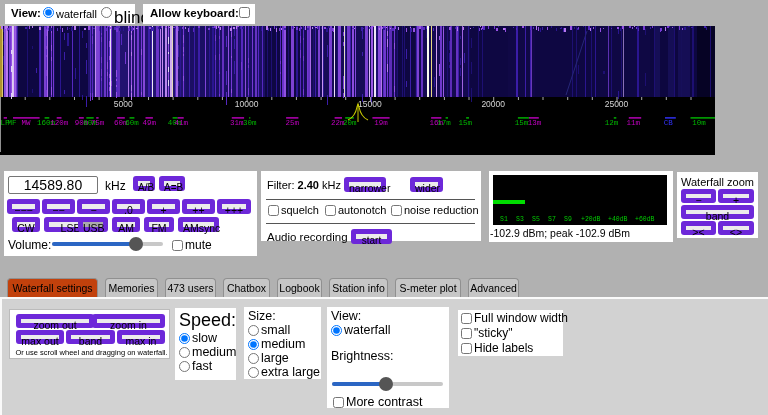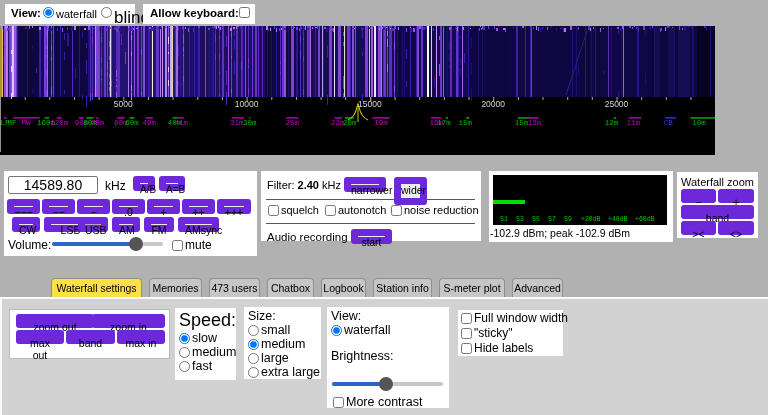--- a/index.html
+++ b/index.html
@@ -1,18 +1,18 @@
 <!DOCTYPE html>
 <html><head><meta charset="utf-8"><style>
 * { box-sizing: border-box; }
 html,body { margin:0; padding:0; width:768px; height:415px; background:#b1b1b1;
   font-family:"Liberation Sans",sans-serif; overflow:hidden; }
 .abs { position:absolute; }
 .wbox { position:absolute; background:#fff; }
-.btn { position:absolute; background:#ececec; border:7px solid #6d28d9; border-radius:3px;
+.btn { position:absolute; background:#ececec; border:5px solid #6d28d9; border-radius:3px;
   font-size:10.5px; color:#000; text-align:center; line-height:13px; }
 input[type=radio],input[type=checkbox] { margin:0 2px 0 0; vertical-align:-2px; width:11px; height:11px; }
 .rl { font-size:12.5px; white-space:nowrap; line-height:14px; }
 .tick { white-space:nowrap; }
 </style></head><body>
 
 <div class="wbox" style="left:5px;top:4px;width:130px;height:20px"></div>
 <b class="abs" style="left:11px;top:7px;font-size:11.5px">View:</b>
 <input class="abs" type="radio" checked="" style="left: 43px; top: 7px;">
 <span class="abs" style="left:56px;top:7.5px;font-size:11px">waterfall</span>
@@ -708,21 +708,21 @@
   <span class="abs" style="left:4px;top:67px;font-size:12px">Volume:</span>
   <div class="abs" style="left:48px;top:71px;width:111px;height:4px;background:#c8c8c8;border-radius:2px"></div>
   <div class="abs" style="left:48px;top:71px;width:84px;height:4px;background:#2b66c4;border-radius:2px"></div>
   <div class="abs" style="left:125px;top:66px;width:14px;height:14px;background:#555;border-radius:50%"></div>
   <label class="abs tick" style="left:168px;top:67px;font-size:12px"><input type="checkbox" style="">mute</label>
 </div>
 
 <div class="wbox" style="left:261px;top:171px;width:220px;height:70px">
   <span class="abs tick" style="left:6px;top:8px;font-size:11px">Filter: <b>2.40</b> kHz</span>
   <div class="btn" style="left:83px;top:6px;width:42px;height:15px">narrower</div>
-  <div class="btn" style="left:133px;top:6px;width:33px;height:28px">wider</div>
+  <div class="btn" style="left:149px;top:6px;width:33px;height:15px">wider</div>
   <div class="abs" style="left:5px;top:28px;width:209px;height:1px;background:#555"></div>
   <label class="abs tick" style="left:7px;top:33px;font-size:11px"><input type="checkbox" style="">squelch</label>
   <label class="abs tick" style="left:64px;top:33px;font-size:11px"><input type="checkbox" style="">autonotch</label>
   <label class="abs tick" style="left:130px;top:33px;font-size:11px"><input type="checkbox" style="">noise reduction</label>
   <div class="abs" style="left:5px;top:52px;width:209px;height:1px;background:#555"></div>
   <span class="abs tick" style="left:6px;top:60px;font-size:11.5px">Audio recording</span>
   <div class="btn" style="left:90px;top:58px;width:41px;height:15px;font-size:10px">start</div>
 </div>
 
 <div class="wbox" style="left:489px;top:171px;width:184px;height:71px">
@@ -753,29 +753,30 @@
   <div class="btn" style="left:41px;top:49px;width:36px;height:14px;line-height:12px">&lt;&gt;</div>
 </div>
 
 <div class="abs" style="left:0;top:297px;width:768px;height:118px;background:#d2d2d2;border-top:2px solid #fafafa;border-left:2px solid #fafafa"></div>
 <div class="abs" style="left:7px;top:278px;height:20px;white-space:nowrap">
   <span class="tab on" style="width:91px">Waterfall settings</span><span class="tab" style="width:53px">Memories</span><span class="tab" style="width:51px">473 users</span><span class="tab" style="width:47px">Chatbox</span><span class="tab" style="width:45px">Logbook</span><span class="tab" style="width:59px">Station info</span><span class="tab" style="width:66px">S-meter plot</span><span class="tab" style="width:51px">Advanced</span>
 </div>
 <style>
 .tab { display:inline-block; height:19px; padding:3px 0 0 0; text-align:center; font-size:10.5px; background:#c6c6c6; margin-right:7px; overflow:hidden;
   border:1px solid #909090; border-bottom:none; border-radius:4px 4px 0 0; }
-.tab.on { background:#fde047; position:relative; z-index:2;margin-left:44px; }
+.tab.on { background:#c2410c; position:relative; z-index:2; }
 </style>
 
 <div class="wbox" style="left:9px;top:309px;width:161px;height:50px;border:1px solid #bbb">
   <div class="btn" style="left:6px;top:4px;width:78px;height:14px;line-height:12px">zoom out</div>
   <div class="btn" style="left:82px;top:4px;width:73px;height:14px;line-height:12px">zoom in</div>
   <div class="btn" style="left:6px;top:20px;width:48px;height:14px;line-height:12px">max out</div>
   <div class="btn" style="left:56px;top:20px;width:49px;height:14px;line-height:12px">band</div>
   <div class="btn" style="left:107px;top:20px;width:48px;height:14px;line-height:12px">max in</div>
+  <div class="abs tick" style="left:3px;top:38px;width:157px;text-align:center;font-size:7.5px">Or use scroll wheel and dragging on waterfall.</div>
 </div>
 
 <div class="wbox" style="left:175px;top:308px;width:61px;height:72px;padding:2px 0 0 4px">
   <div style="font-size:18px">Speed:</div>
   <label class="rl" style="display:block"><input type="radio" name="sp" checked="" style="">slow</label>
   <label class="rl" style="display:block"><input type="radio" name="sp" style="">medium</label>
   <label class="rl" style="display:block"><input type="radio" name="sp" style="">fast</label>
 </div>
 
 <div class="wbox" style="left:244px;top:307px;width:77px;height:72px;padding:2px 0 0 4px">

